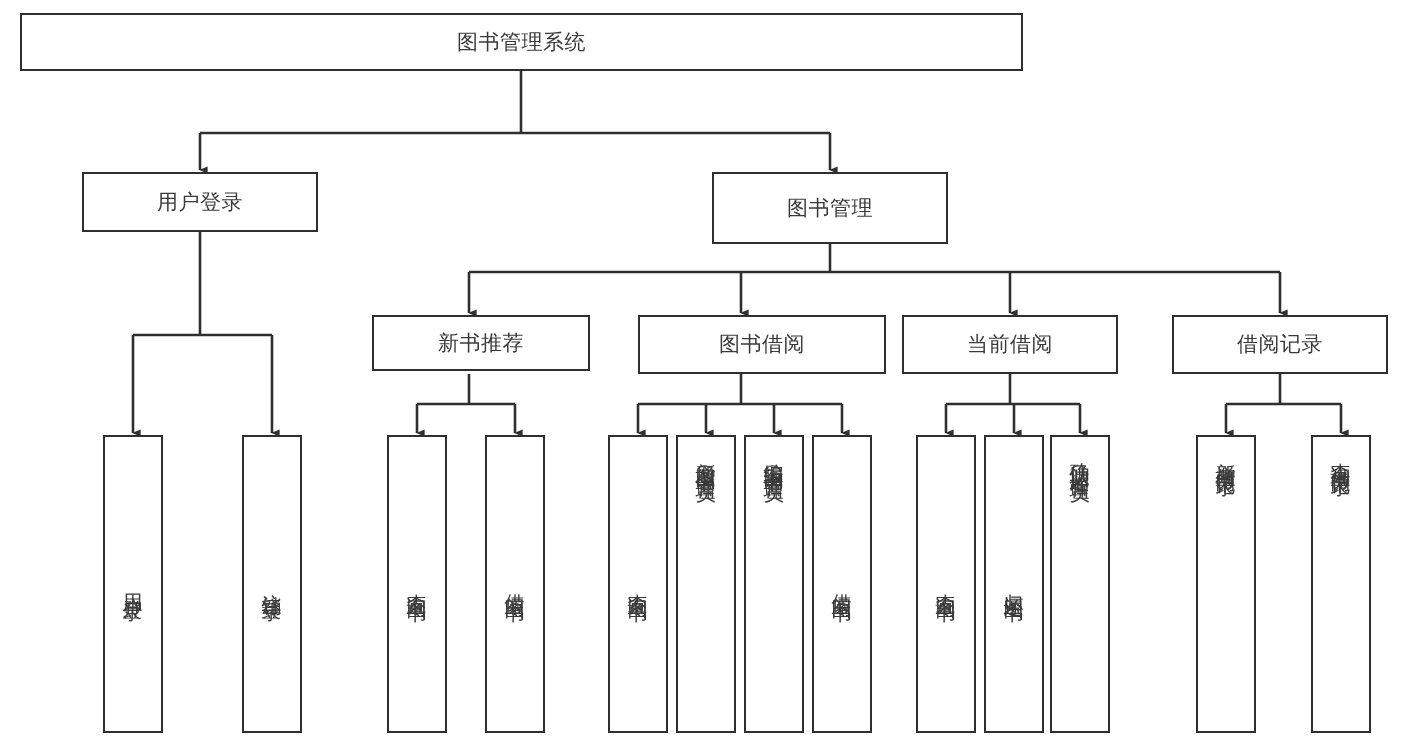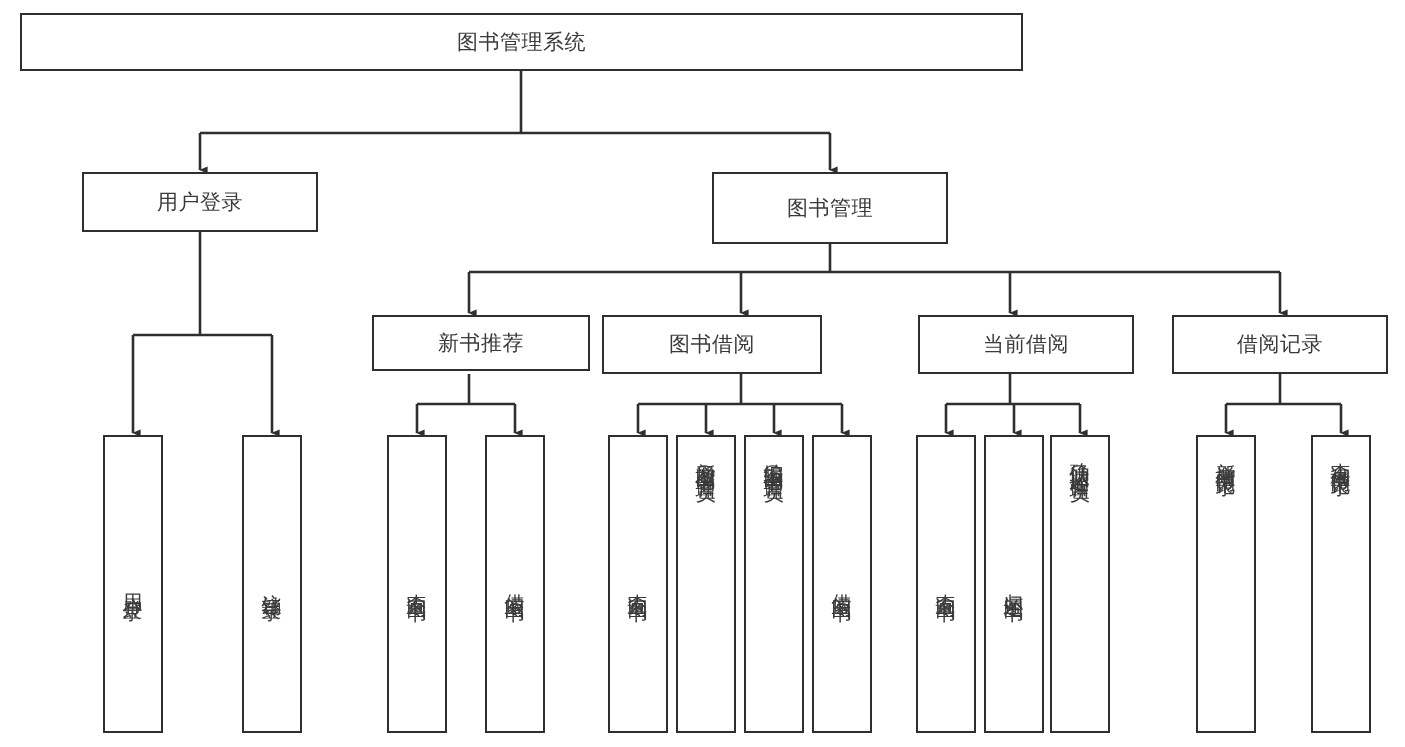--- a/index.html
+++ b/index.html
@@ -125,24 +125,24 @@
       </div>
       <div class="node-box" style="left: 82px; top: 172px; width: 236px; height: 60px;">
         <span class="node-label">用户登录</span>
       </div>
       <div class="node-box" style="left: 712px; top: 172px; width: 236px; height: 72px;">
         <span class="node-label">图书管理</span>
       </div>
       <div class="node-box" style="left: 360px; top: 315px; width: 218px; height: 56px; margin-left: 12px;">
         <span class="node-label">新书推荐</span>
       </div>
-      <div class="node-box" style="left: 602px; top: 315px; width: 220px; height: 59px;">
+      <div class="node-box" style="left: 638px; top: 315px; width: 248px; height: 59px;">
         <span class="node-label">图书借阅</span>
       </div>
-      <div class="node-box" style="left: 902px; top: 315px; width: 216px; height: 59px; margin-left: 16px;">
+      <div class="node-box" style="left: 902px; top: 315px; width: 216px; height: 59px;">
         <span class="node-label">当前借阅</span>
       </div>
       <div class="node-box" style="left: 1172px; top: 315px; width: 216px; height: 59px;">
         <span class="node-label">借阅记录</span>
       </div>
       <div class="node-box vertical leaf-tall short-text" style="left: 103px; top: 435px; width: 60px; height: 298px;">
         <span class="node-label">用户登录</span>
       </div>
       <div class="node-box vertical leaf-tall short-text" style="left: 242px; top: 435px; width: 60px; height: 298px;">
         <span class="node-label">注销登录</span>

